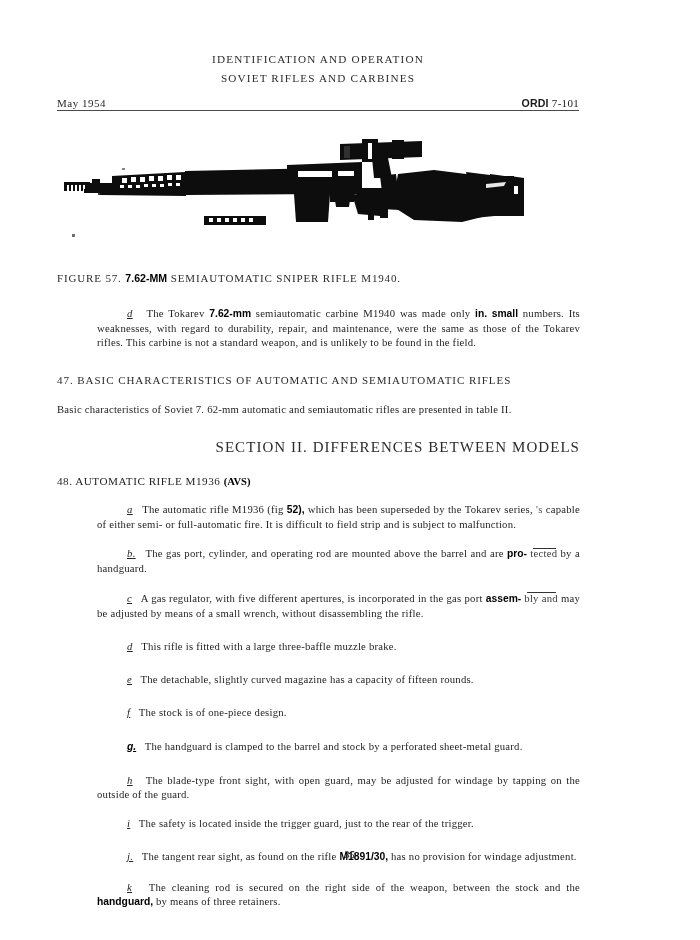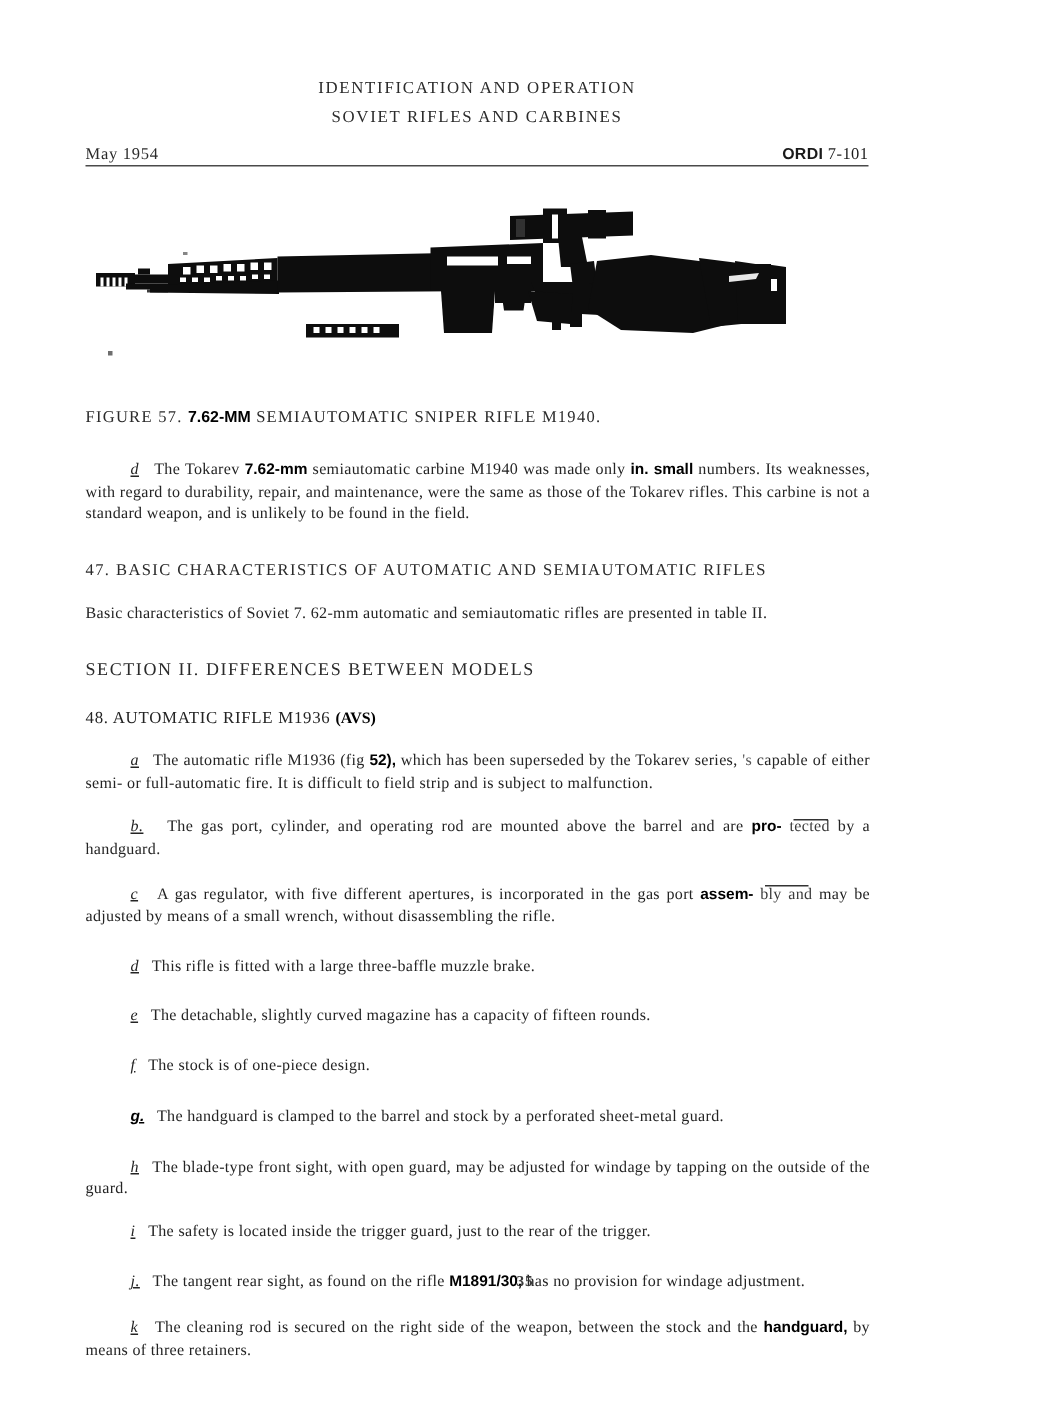--- a/index.html
+++ b/index.html
@@ -100,21 +100,21 @@
     width: 523px;
   }
   p, .para {
     margin: 0;
     font-size: 10.7px;
     line-height: 14.2px;
     color: #242424;
     text-align: justify;
     letter-spacing: 0.22px;
   }
-  .indent { text-indent: 30px; }
+  .indent { text-indent: 30px; margin-left: 40px; }
   .mark {
     font-style: italic;
     text-decoration: underline;
     letter-spacing: 0.3px;
   }
   .bd {
     font-family: "Liberation Sans", "DejaVu Sans", sans-serif;
     font-weight: bold;
     font-size: 10.3px;
     letter-spacing: 0;
@@ -124,22 +124,22 @@
   .gap-lg { height: 19px; }
   .gap-xl { height: 23px; }
 
   .sec-heading {
     font-size: 11px;
     letter-spacing: 0.95px;
     color: #2b2b2b;
     line-height: 14px;
   }
   .sec-heading-center {
-    text-align: left;
-    font-size: 12px;
+    text-align: right;
+    font-size: 15px;
     letter-spacing: 1.05px;
     color: #2b2b2b;
   }
   .sub-heading {
     font-size: 11.2px;
     letter-spacing: 0.5px;
     color: #242424;
   }
   .sub-heading b {
     font-family: Liberation Serif, serif;

